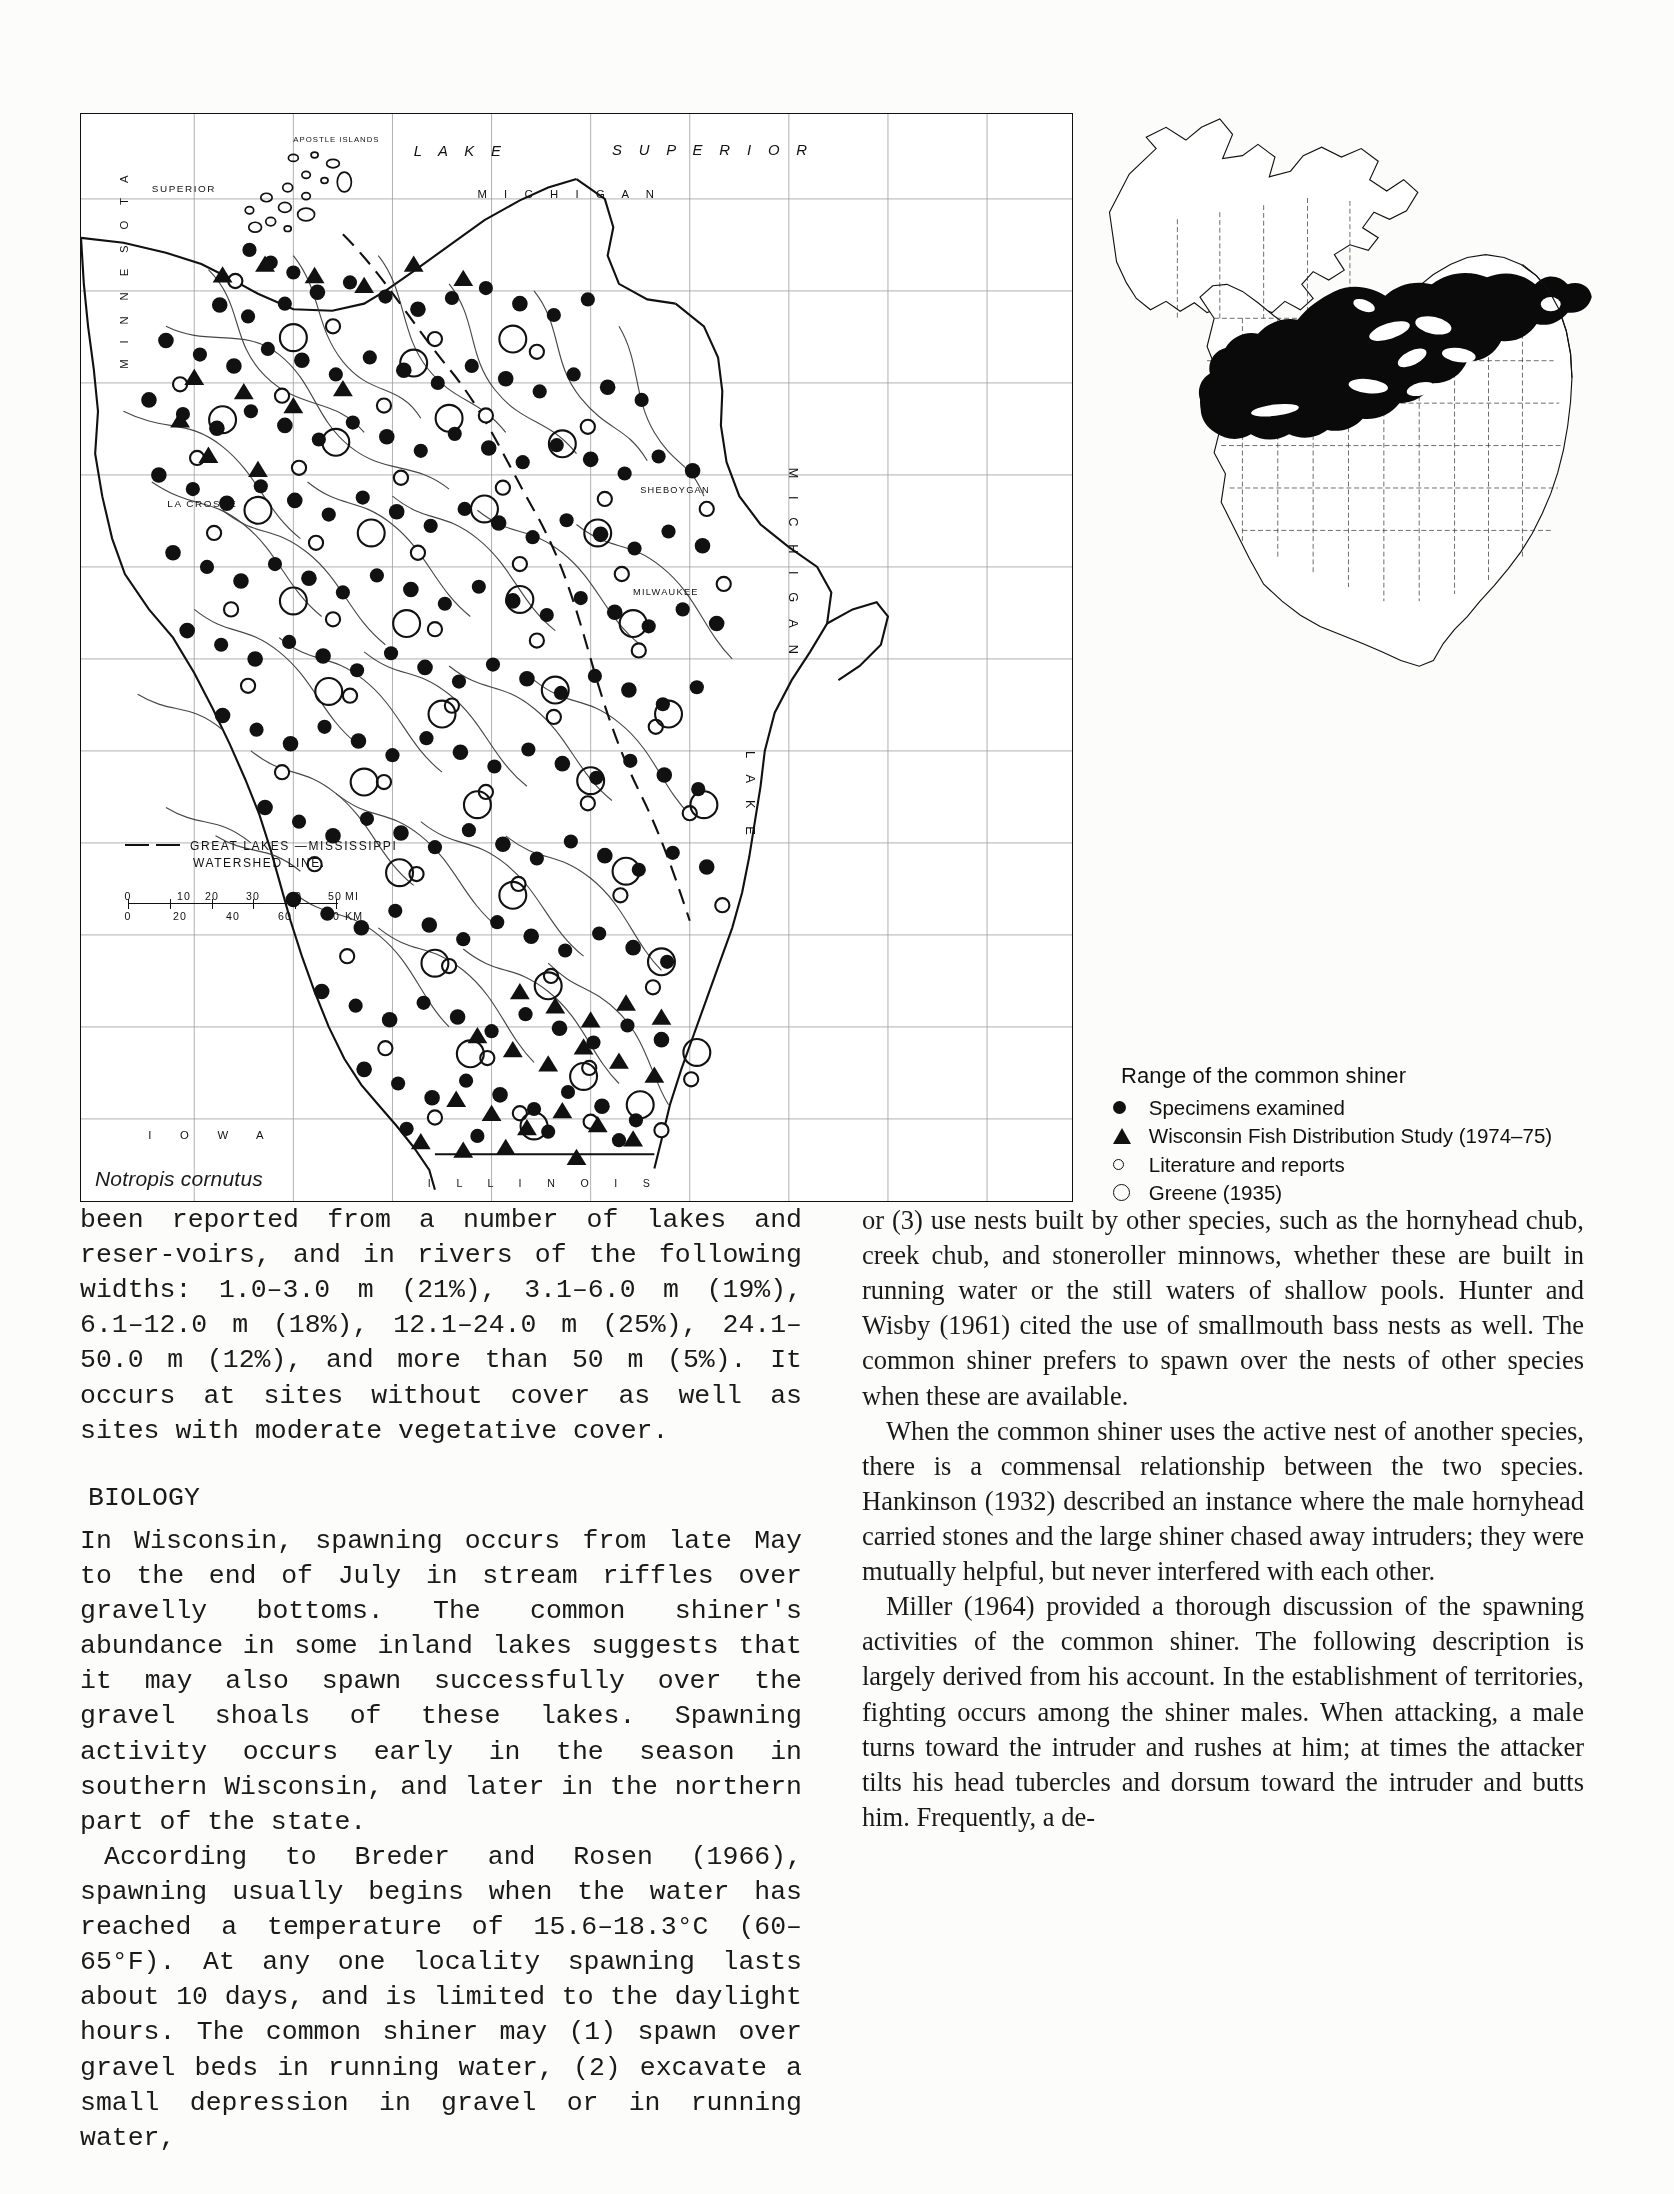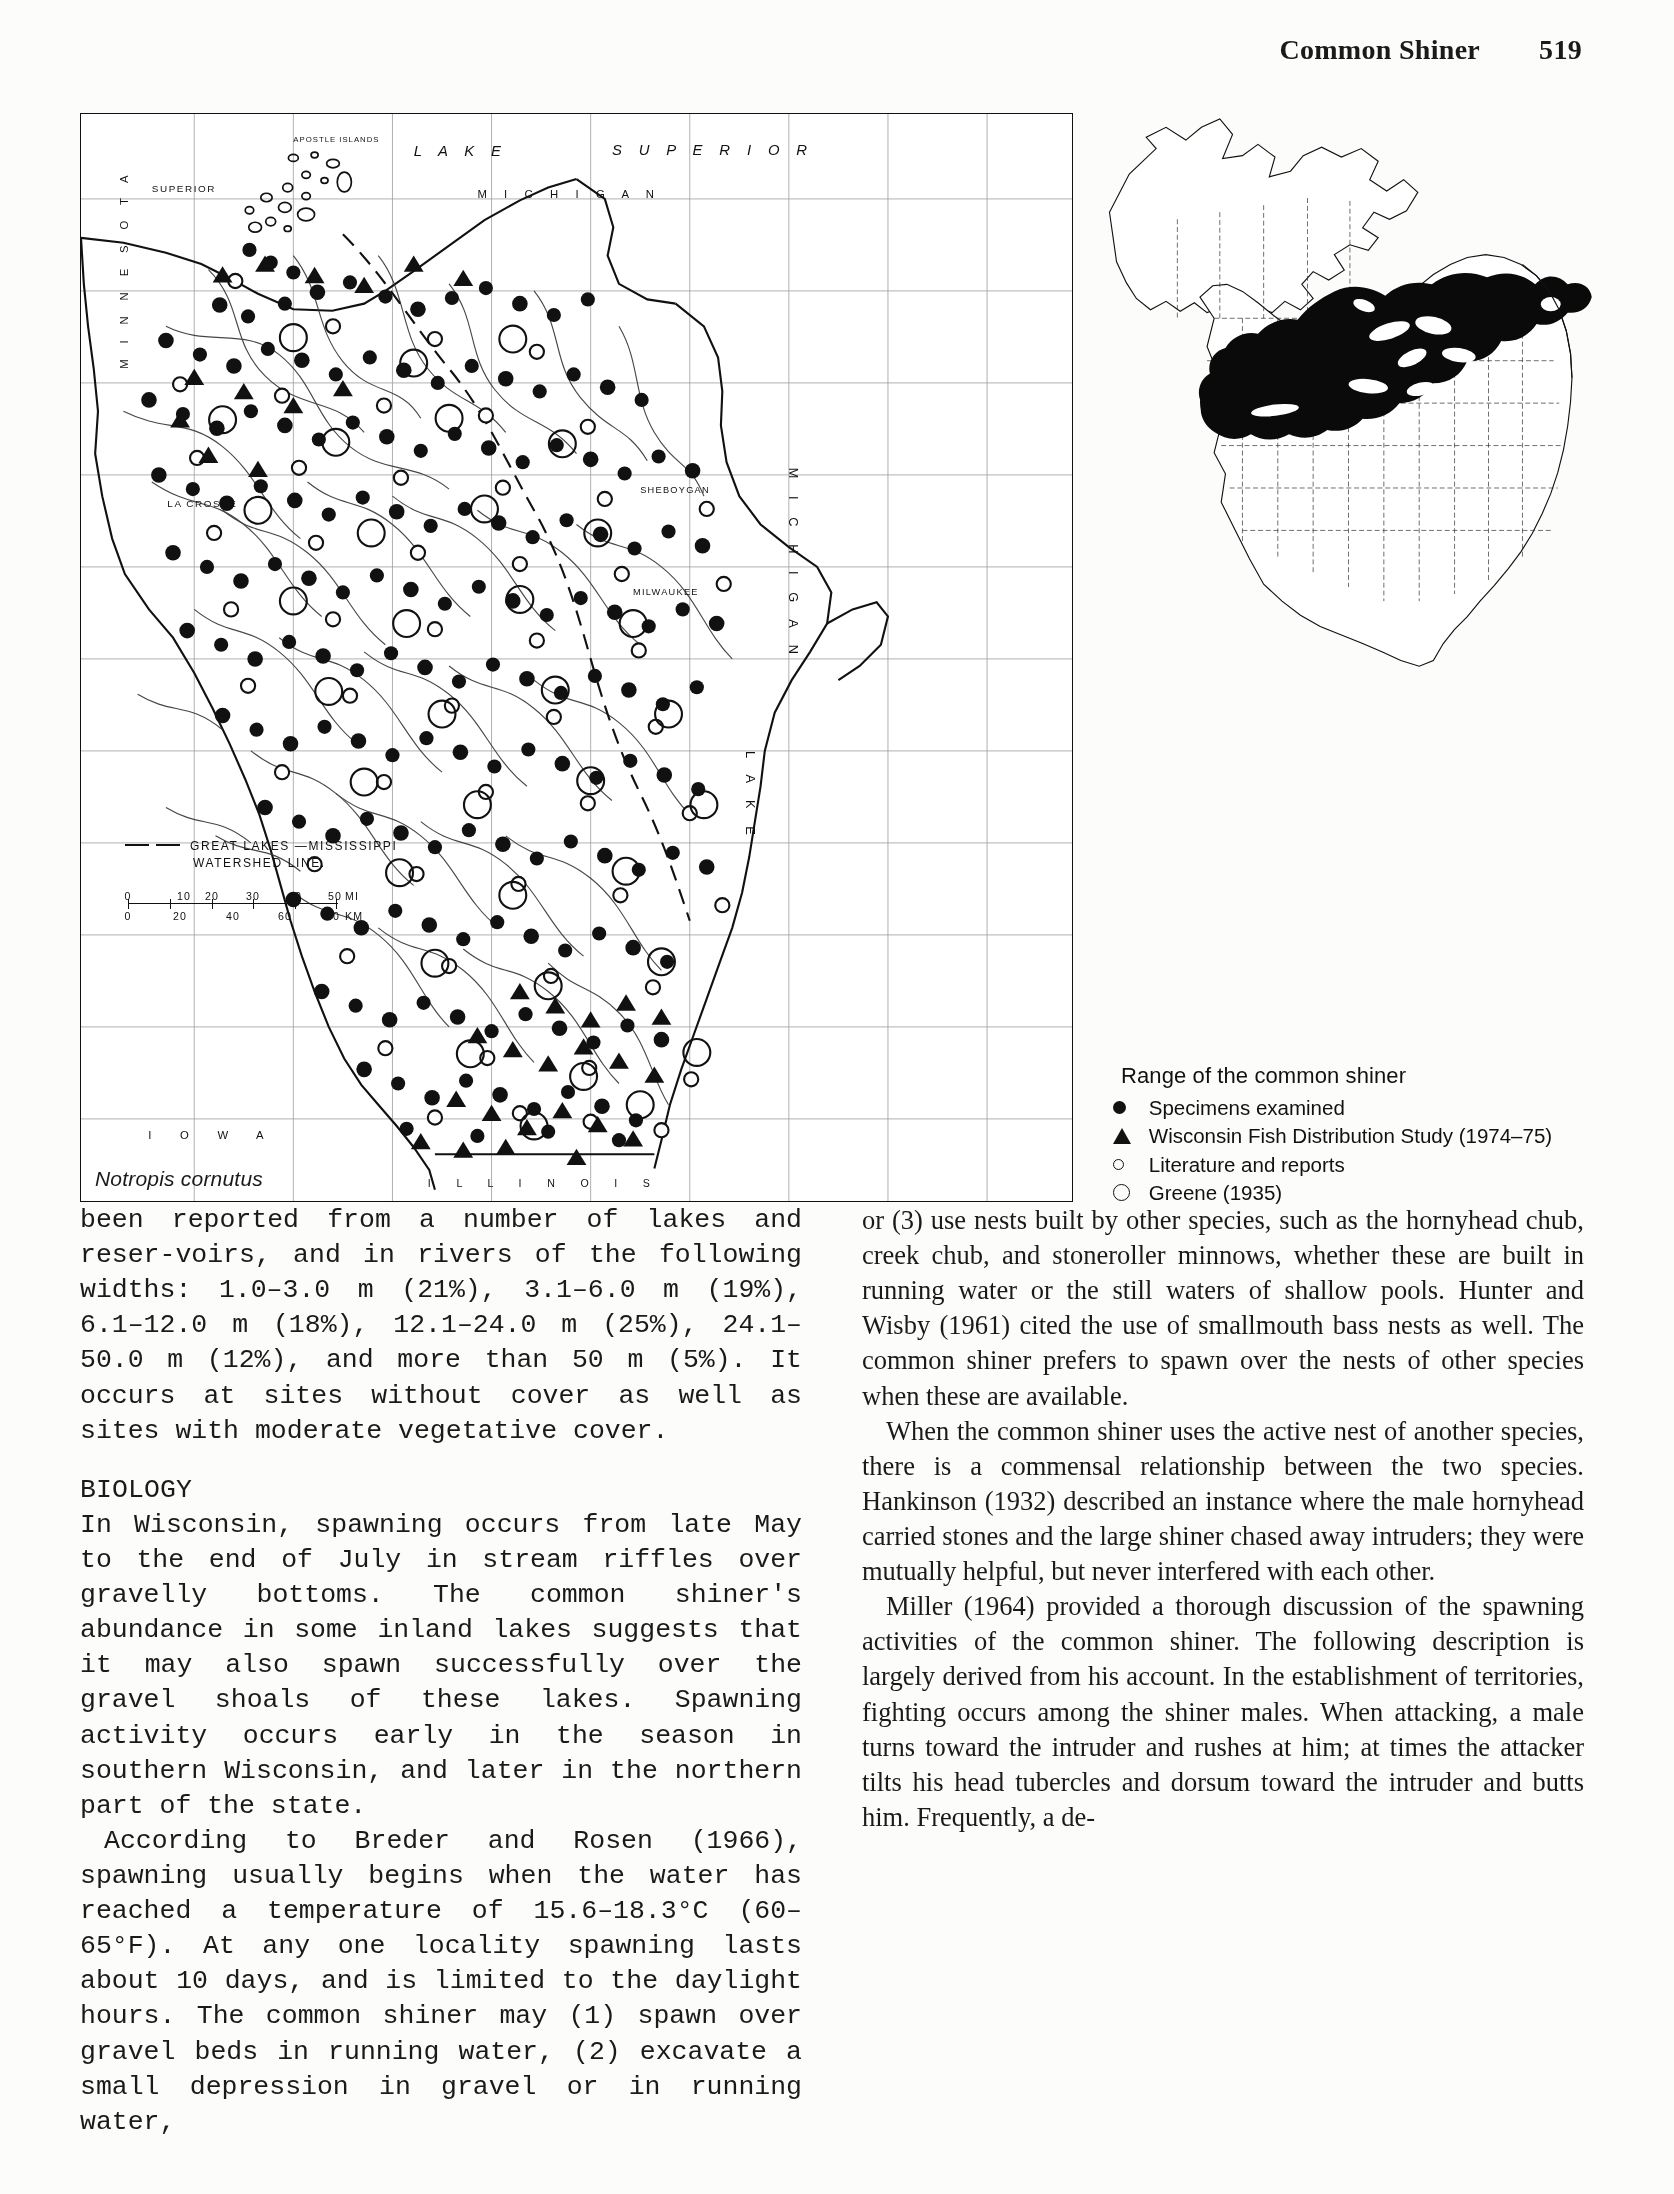--- a/index.html
+++ b/index.html
@@ -141,35 +141,32 @@
     line-height:1.325;
     text-align:justify;
     text-justify:inter-word;
     hyphens:manual;
   }
   .col.left{left:80px;font-family:Liberation Mono, monospace;}
   .col.right{left:862px;}
   .col p{margin:0;}
   .col p.indent{text-indent:24px;}
   .col .sec-head{
-    margin:0;
+    margin:8px;
     padding-top:24px;
     font-size:26.5px;
     font-weight:normal;
     letter-spacing:0.1px;
   }
 </style>
 </head>
 <body>
 
 <div class="page">
 
-  <div class="runhead">
-    <span class="title">Common Shiner</span><span class="folio">519</span>
-  </div>
 
   <div class="wi-map">
     <svg viewBox="0 0 1400 1536" preserveAspectRatio="none">
       <defs>
         <g id="dot">
             <circle r="11" fill="#111"></circle>
           </g>
       </defs>
 
       <g stroke="#9a9a9a" stroke-width="1.1" fill="none">

